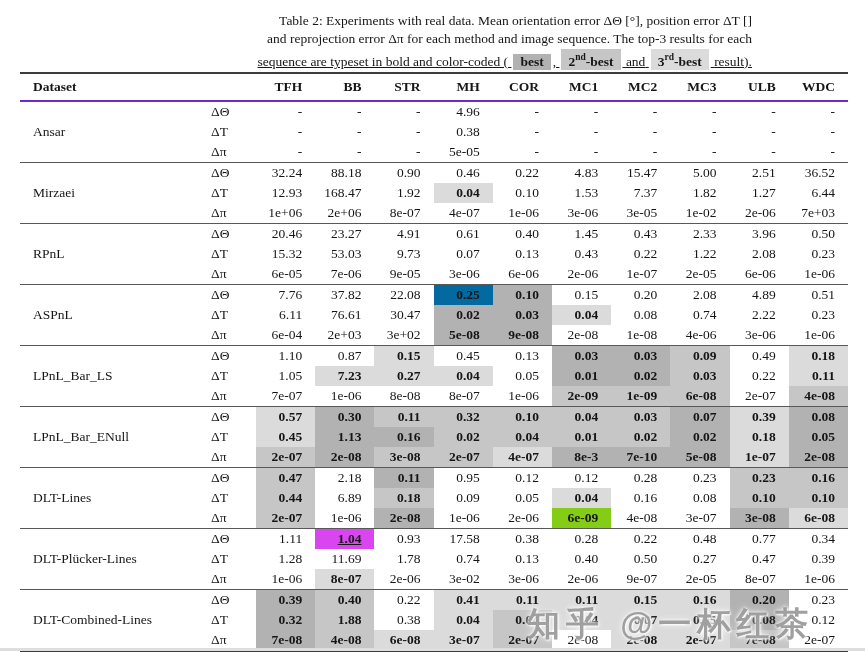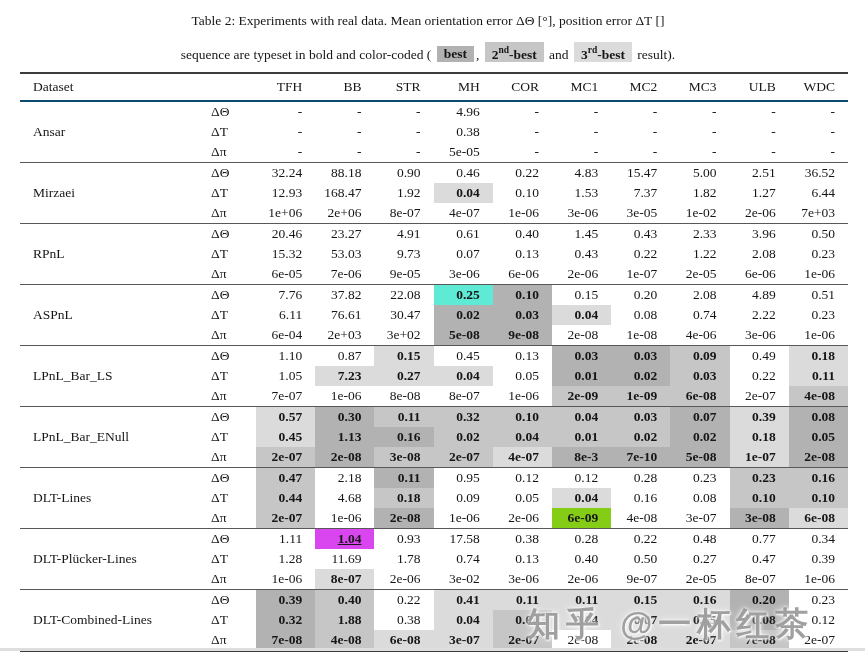--- a/index.html
+++ b/index.html
@@ -2,43 +2,43 @@
 <html><head>
 <meta charset="utf-8">
 <style>
   html,body{margin:0;padding:0;background:#ffffff;}
   .page{
     position:relative;width:865px;height:652px;background:#ffffff;overflow:hidden;
     font-family:"Liberation Serif","DejaVu Serif",serif;color:#161616;
   }
   
   .caption{
-    position:absolute;top:12px;left:128px;width:600px;
-    font-size:13.5px;line-height:17.5px;text-align:center;
+    position:absolute;top:12px;left:152px;width:600px;
+    font-size:13.5px;line-height:17.5px;text-align:right;
   }
   .caption .cap-line{white-space:nowrap;}
-  .cap-line3{margin-top:12px;}
+  .cap-line3{margin-top:2px;text-decoration:underline;}
   .legend-box{
     display:inline-block;padding:0 7px;line-height:16px;
     font-weight:bold;margin:0 2px;
   }
   sup.legend-sup{font-size:9.5px;font-weight:bold;}
   
   .table-wrap{position:absolute;top:72px;left:20px;width:828px;}
   table.results{
     border-collapse:collapse;width:828px;font-size:13.5px;
     border-top:2px solid #3c3c3c;border-bottom:2px solid #3c3c3c;
     table-layout:fixed;
   }
   table.results col.c-dataset{width:180px;}
   table.results col.c-metric{width:56px;}
   table.results col.c-val{width:59.2px;}
   thead th{
-    font-weight:normal;height:26px;vertical-align:middle;
-    border-bottom:2px solid #0c4a6e;padding:0;
+    font-weight:bold;height:26px;vertical-align:middle;
+    border-bottom:2px solid #6d28d9;padding:0;
   }
   th.dataset-h{text-align:left;padding-left:13px;}
   th.seq-h{text-align:right;padding-right:13px;}
   tbody td{height:20px;padding:0;vertical-align:middle;line-height:20px;}
   tr.group-start td{border-top:1px solid #585858;}
   td.dataset-cell{text-align:left;padding-left:13px;}
   td.metric-cell{text-align:left;padding-left:11px;}
   td.value-cell{text-align:right;padding-right:13px;font-variant-numeric:tabular-nums;}
   td.hl{font-weight:bold;}
   
@@ -53,20 +53,21 @@
     position:absolute;left:0;bottom:1px;width:865px;height:3px;background:#dedede;
   }
 </style>
 </head>
 <body>
 
 <div class="page">
 
   <div class="caption">
     <div class="cap-line">Table 2: Experiments with real data.  Mean orientation error ΔΘ [°], position error ΔT []</div>
+    <div class="cap-line">and reprojection error Δπ for each method and image sequence.  The top-3 results for each</div>
     <div class="cap-line cap-line3">
       <span>sequence are typeset in bold and color-coded (</span>
       <span class="legend-box" id="legend-best" style="background: rgb(178, 178, 178);">best</span><span>,</span>
       <span class="legend-box" id="legend-second" style="background: rgb(198, 198, 198);"><span>2</span><sup class="legend-sup">nd</sup><span>-best</span></span>
       <span>and</span>
       <span class="legend-box" id="legend-third" style="background: rgb(219, 219, 219);"><span>3</span><sup class="legend-sup">rd</sup><span>-best</span></span>
       <span>result).</span>
     </div>
   </div>
 
@@ -221,21 +222,21 @@
             <td class="value-cell">2e-05</td>
             <td class="value-cell">6e-06</td>
             <td class="value-cell">1e-06</td>
           </tr>
           <tr class="group-start">
             <td class="dataset-cell" rowspan="3">ASPnL</td>
             <td class="metric-cell">ΔΘ</td>
             <td class="value-cell">7.76</td>
             <td class="value-cell">37.82</td>
             <td class="value-cell">22.08</td>
-            <td class="value-cell hl" style="background: #5eead4;">0.25</td>
+            <td class="value-cell hl" style="background: #0369a1;">0.25</td>
             <td class="value-cell hl" style="background: rgb(178, 178, 178);">0.10</td>
             <td class="value-cell">0.15</td>
             <td class="value-cell">0.20</td>
             <td class="value-cell">2.08</td>
             <td class="value-cell">4.89</td>
             <td class="value-cell">0.51</td>
           </tr>
           <tr>
             <td class="metric-cell">ΔT</td>
             <td class="value-cell">6.11</td>
@@ -352,21 +353,21 @@
             <td class="value-cell">0.12</td>
             <td class="value-cell">0.12</td>
             <td class="value-cell">0.28</td>
             <td class="value-cell">0.23</td>
             <td class="value-cell hl" style="background: rgb(198, 198, 198);">0.23</td>
             <td class="value-cell hl" style="background: rgb(198, 198, 198);">0.16</td>
           </tr>
           <tr>
             <td class="metric-cell">ΔT</td>
             <td class="value-cell hl" style="background: rgb(198, 198, 198);">0.44</td>
-            <td class="value-cell">4.68</td>
+            <td class="value-cell">6.89</td>
             <td class="value-cell hl" style="background: rgb(198, 198, 198);">0.18</td>
             <td class="value-cell">0.09</td>
             <td class="value-cell">0.05</td>
             <td class="value-cell hl" style="background: rgb(219, 219, 219);">0.04</td>
             <td class="value-cell">0.16</td>
             <td class="value-cell">0.08</td>
             <td class="value-cell hl" style="background: rgb(198, 198, 198);">0.10</td>
             <td class="value-cell hl" style="background: rgb(198, 198, 198);">0.10</td>
           </tr>
           <tr>

